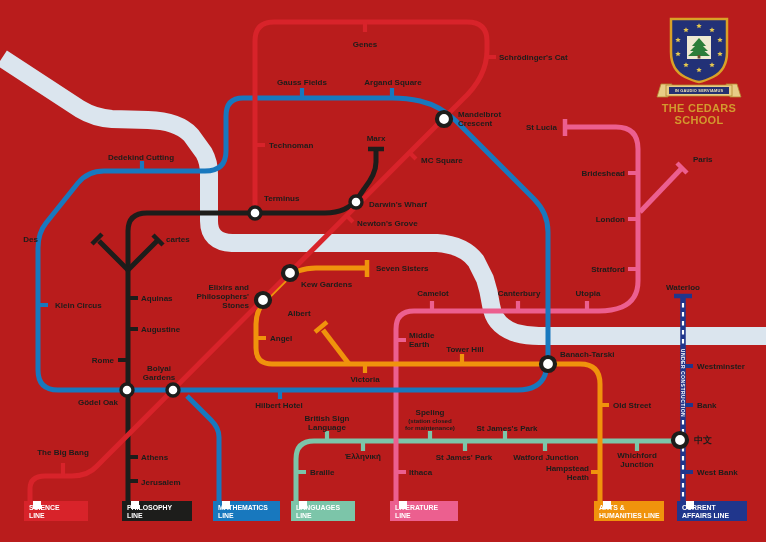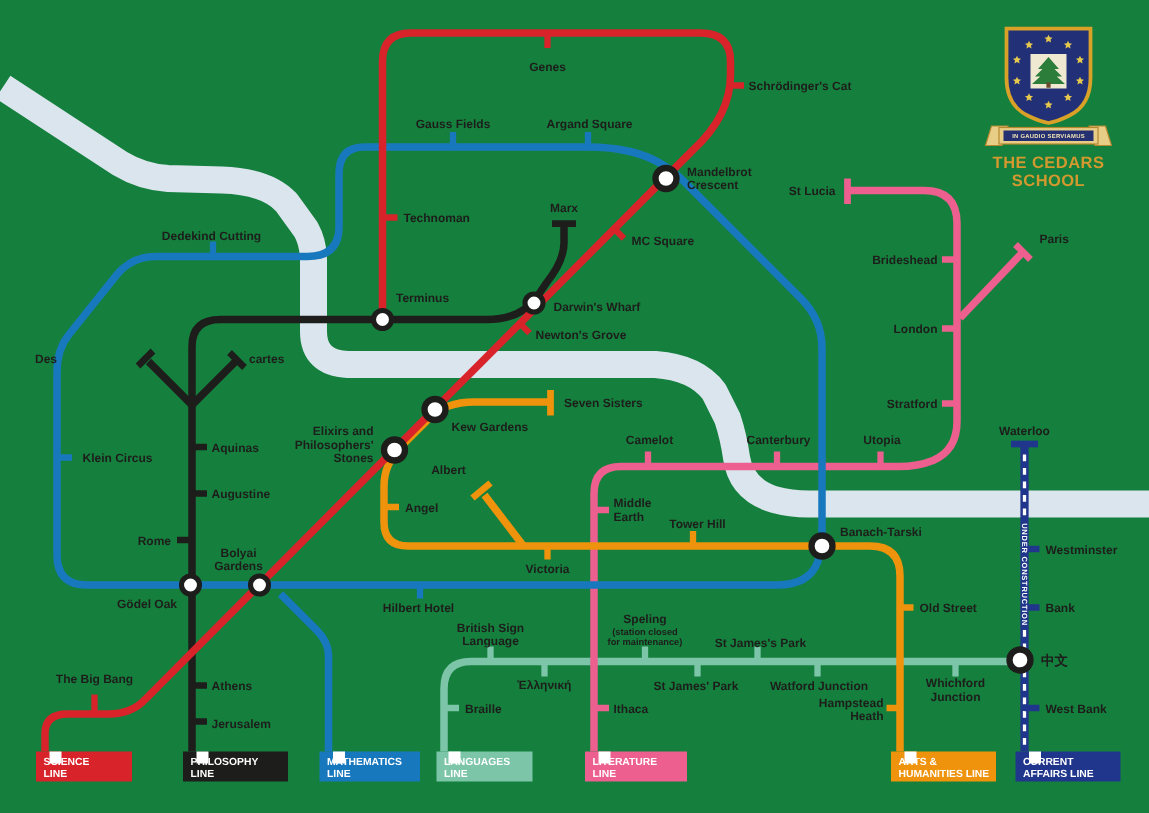--- a/index.html
+++ b/index.html
@@ -1,16 +1,16 @@
 <!DOCTYPE html>
 <html><head>
 <meta charset="utf-8">
 <style>
   html,body{margin:0;padding:0;background:#ffffff;}
-  .stage{width:766px;height:542px;position:relative;background:#15803d;overflow:hidden;}
+  .stage{width:766px;height:542px;position:relative;background:#b91c1c;overflow:hidden;}
   svg{display:block;}
   .lbl{font:700 8px "Liberation Sans", sans-serif;fill:#1d1d1b;}
   .lbl-sm{font:700 6.2px "Liberation Sans", sans-serif;fill:#1d1d1b;}
   .lbl-cjk{font:700 9px "DejaVu Sans", sans-serif;fill:#1d1d1b;}
   .legend-t{font:700 6.9px "Liberation Sans", sans-serif;fill:#ffffff;}
   .uc-t{font:700 5px "Liberation Sans", sans-serif;fill:#ffffff;letter-spacing:.5px;}
   .motto-t{font:700 3.9px "Liberation Sans", sans-serif;fill:#f2e4b4;letter-spacing:.2px;}
   .crest-t{font:700 11px "Liberation Sans", sans-serif;fill:#d3992e;letter-spacing:.3px;}
 </style>
 </head>

